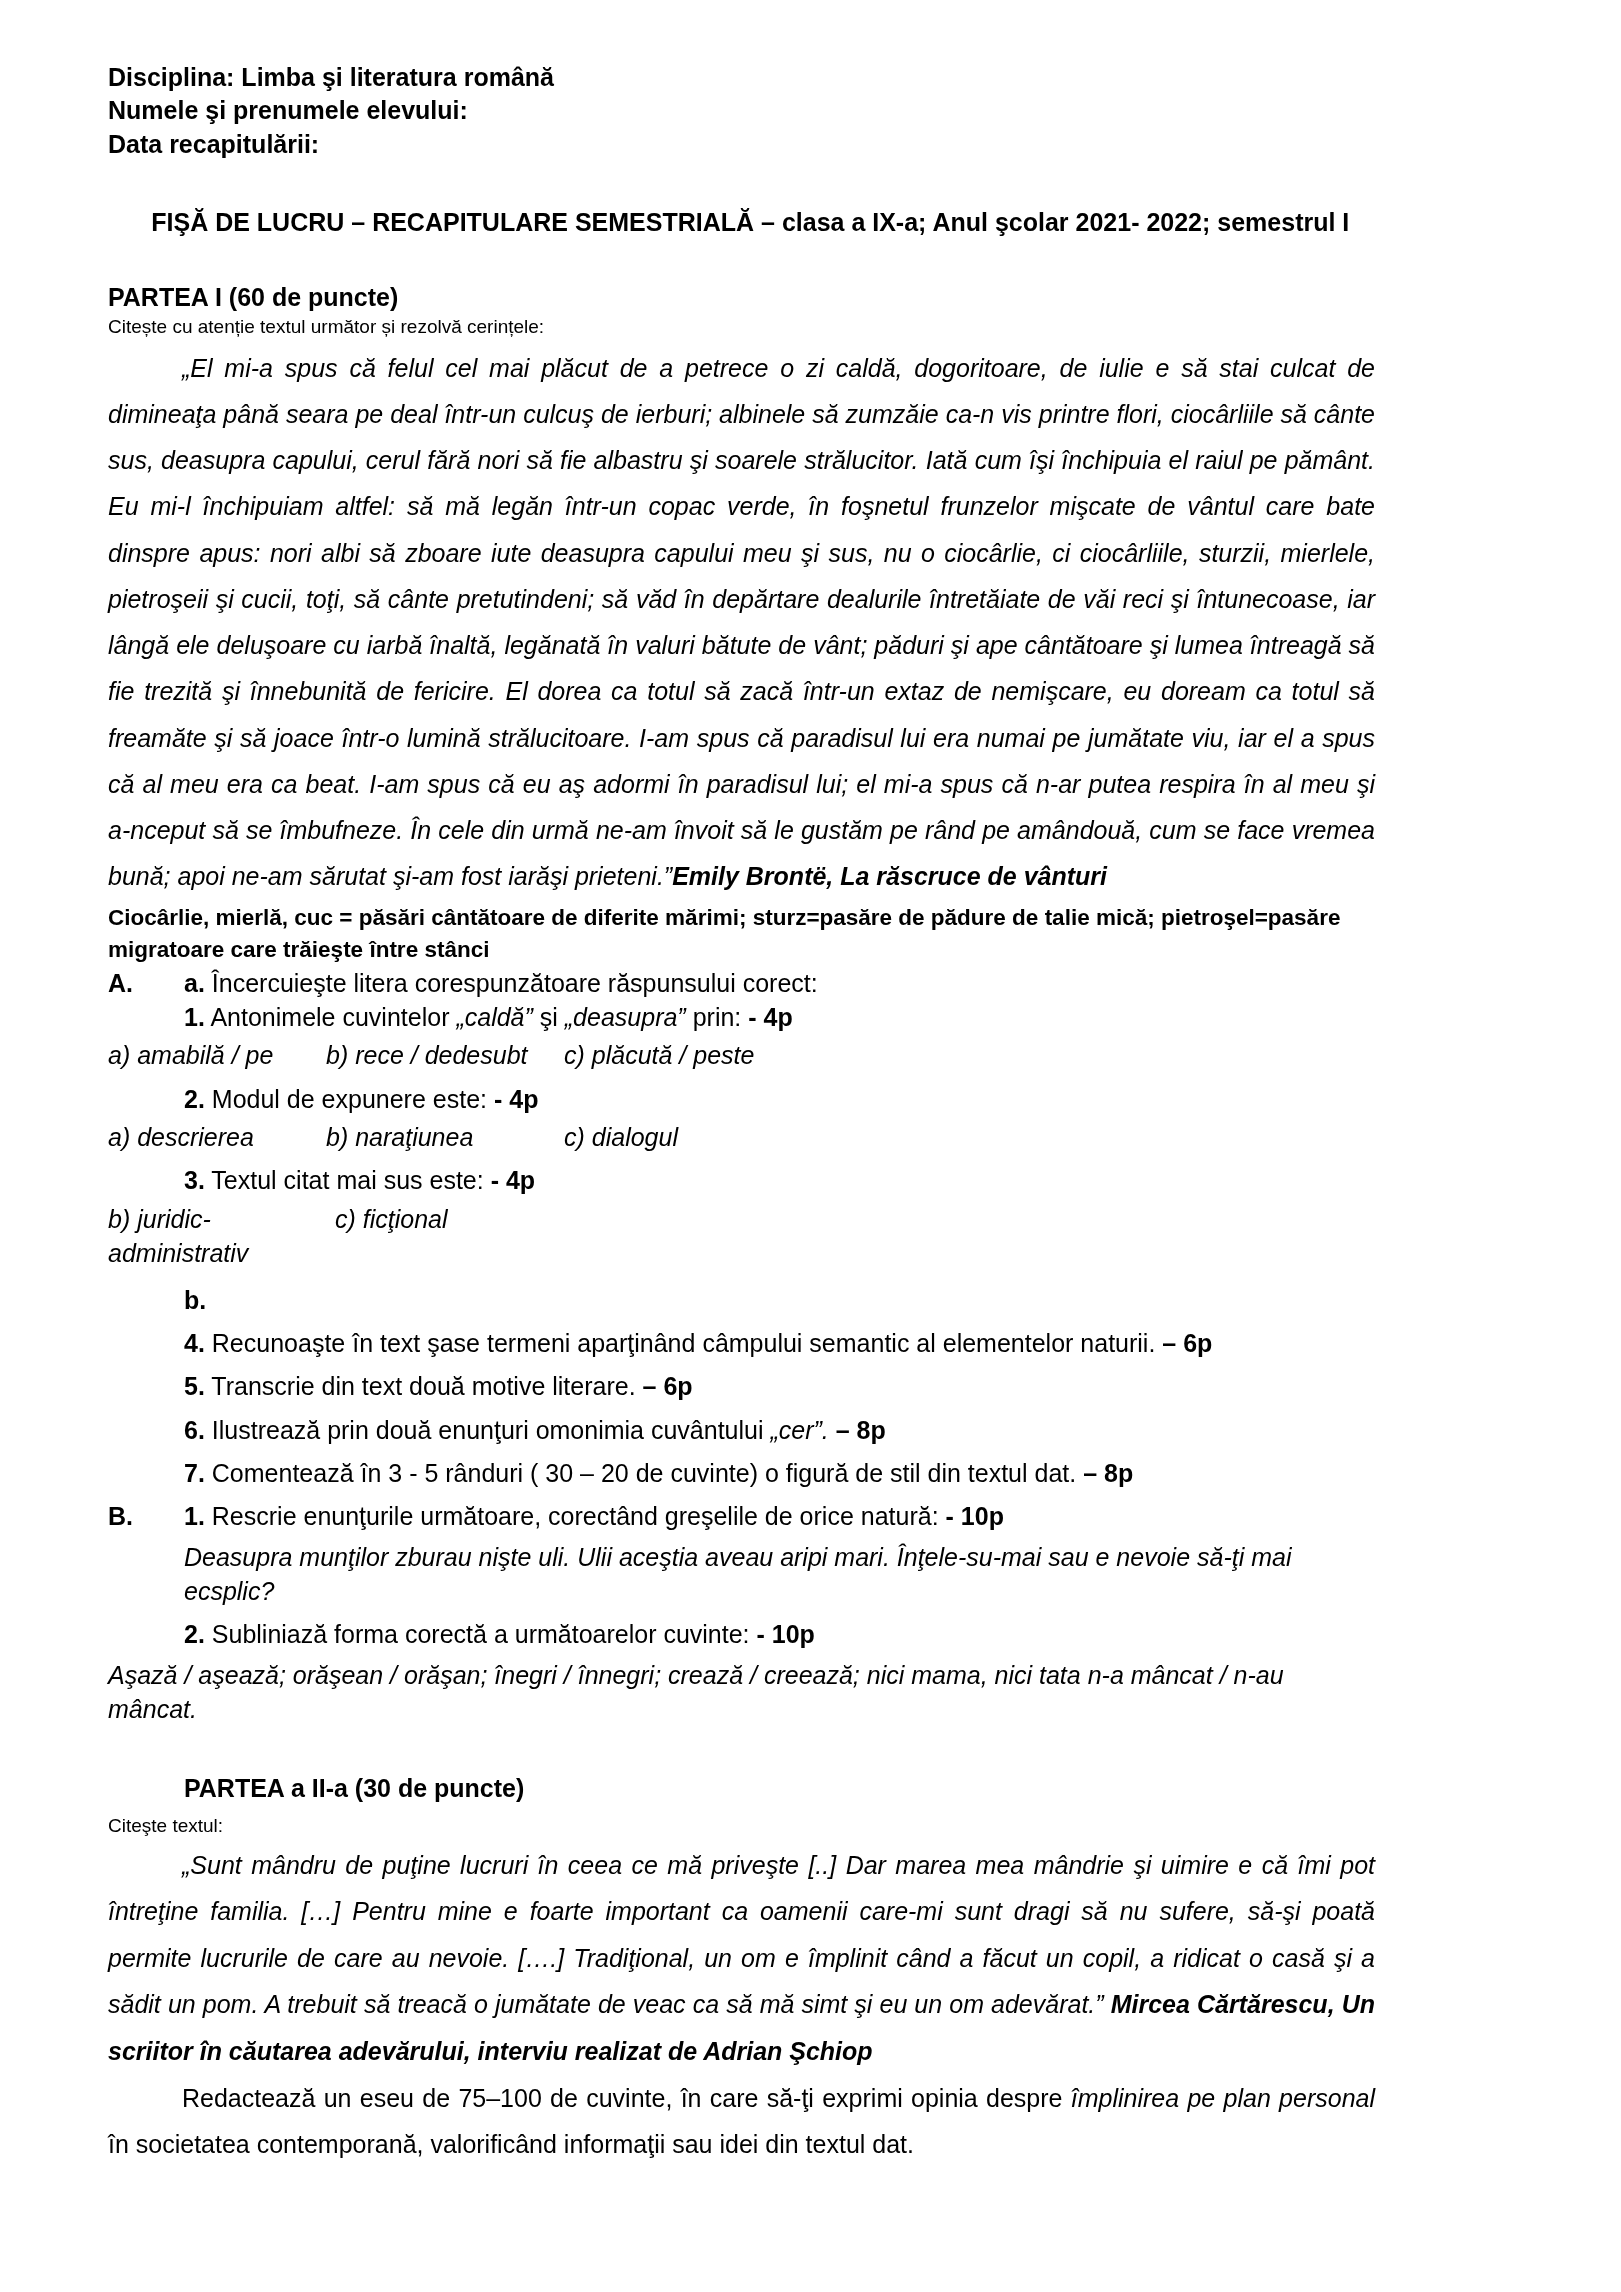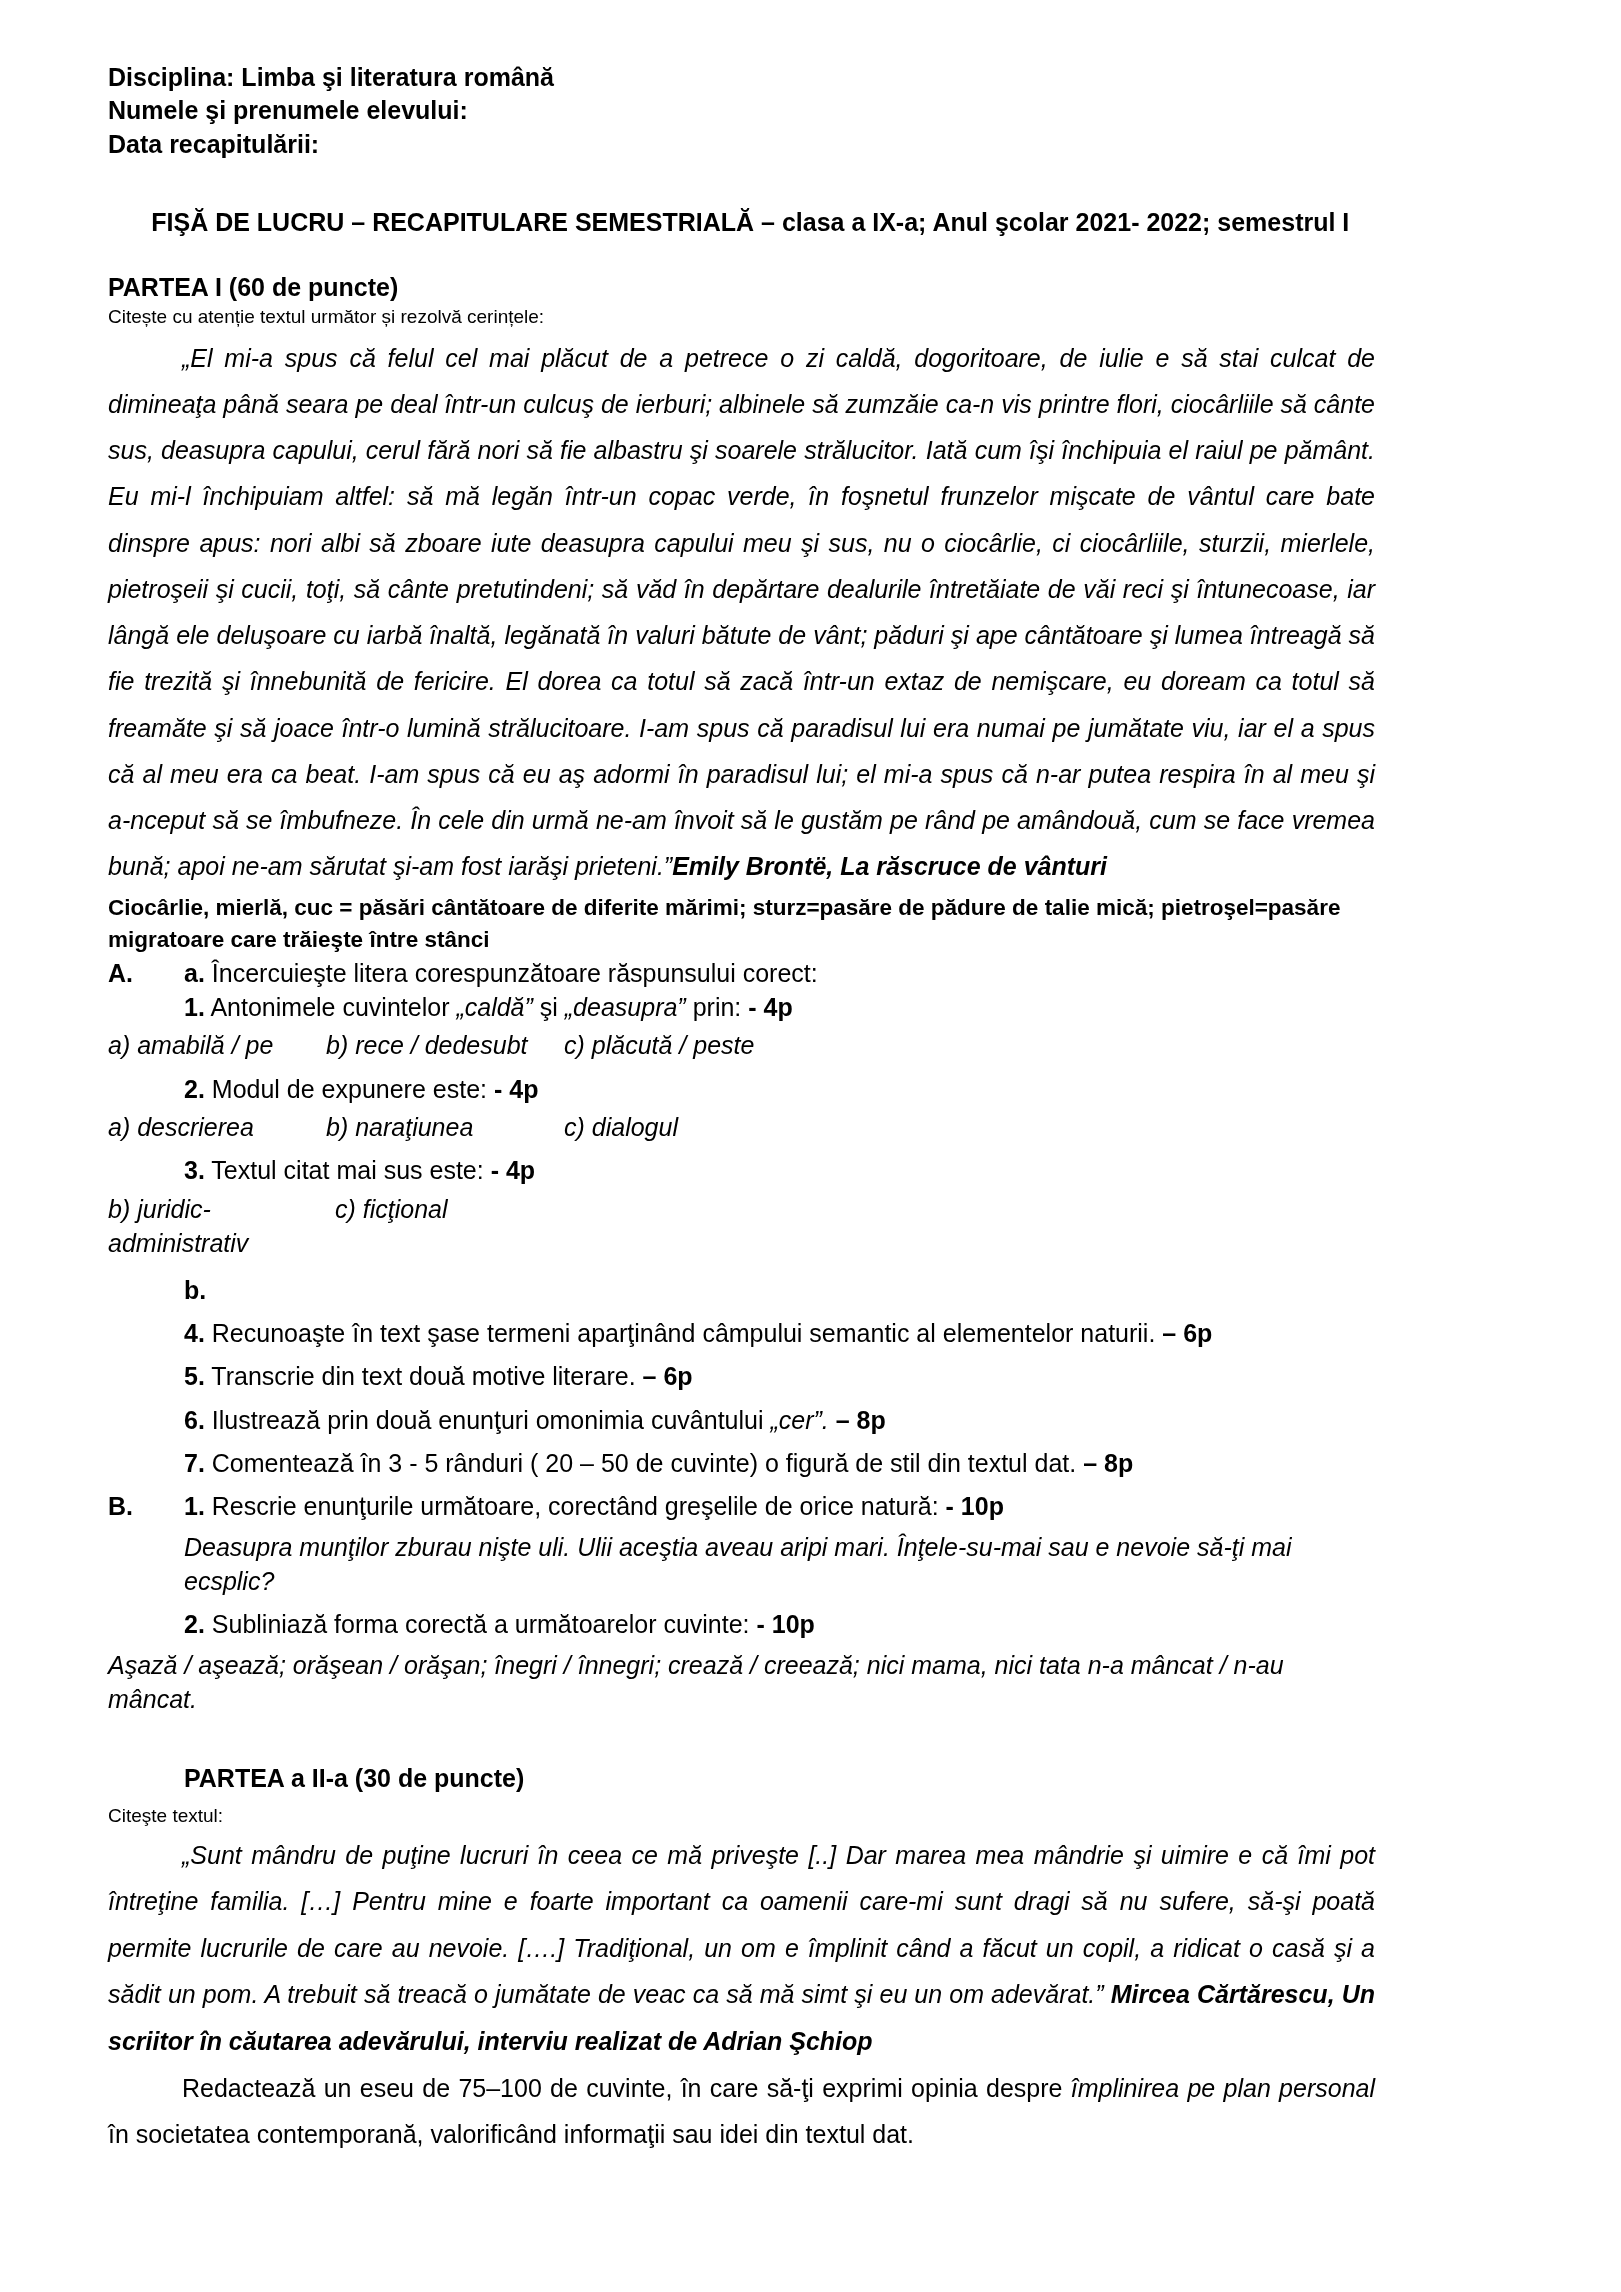--- a/index.html
+++ b/index.html
@@ -45,21 +45,21 @@
   }
   
   p { margin: 0; }
   .b { font-weight: bold; }
   .i { font-style: italic; }
   .bi { font-weight: bold; font-style: italic; }
 
   .section-head {
     font-weight: bold;
     font-size: 25px;
-    margin-top: 2px;
+    margin-top: 12px;
   }
   .plain {
     font-size: 19px;
     line-height: 1.32;
   }
   .quote {
     font-style: italic;
     font-size: 25px;
     line-height: 1.85;
     text-align: justify;
@@ -203,21 +203,21 @@
     <div class="row-gap"></div>
 
     <p class="indent-q"><span class="b">5.</span> <span>Transcrie din text două motive literare.</span> <span class="b">– 6p</span></p>
 
     <div class="row-gap"></div>
 
     <p class="indent-q"><span class="b">6.</span> <span>Ilustrează prin două enunţuri omonimia cuvântului</span> <span class="i">„cer”.</span> <span class="b">– 8p</span></p>
 
     <div class="row-gap"></div>
 
-    <p class="indent-q"><span class="b">7.</span> <span>Comentează în 3 - 5 rânduri ( 20 – 50 de cuvinte) o figură de stil din textul dat.</span> <span class="b">– 8p</span></p>
+    <p class="indent-q"><span class="b">7.</span> <span>Comentează în 3 - 5 rânduri ( 30 – 20 de cuvinte) o figură de stil din textul dat.</span> <span class="b">– 8p</span></p>
 
     <div class="row-gap"></div>
 
     <div class="item-row">
       <span class="item-letter">B.</span>
       <span class="item-body"><span class="b">1.</span> <span>Rescrie enunţurile următoare, corectând greşelile de orice natură:</span> <span class="b">- 10p</span></span>
     </div>
 
     <p class="sub-italic">Deasupra munţilor zburau nişte uli. Ulii aceştia aveau aripi mari. Înţele-su-mai sau e nevoie să-ţi mai ecsplic?</p>
 

